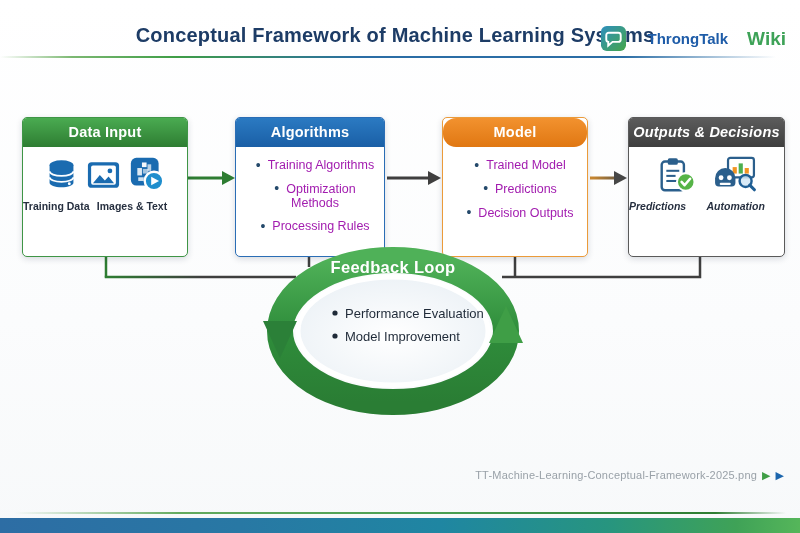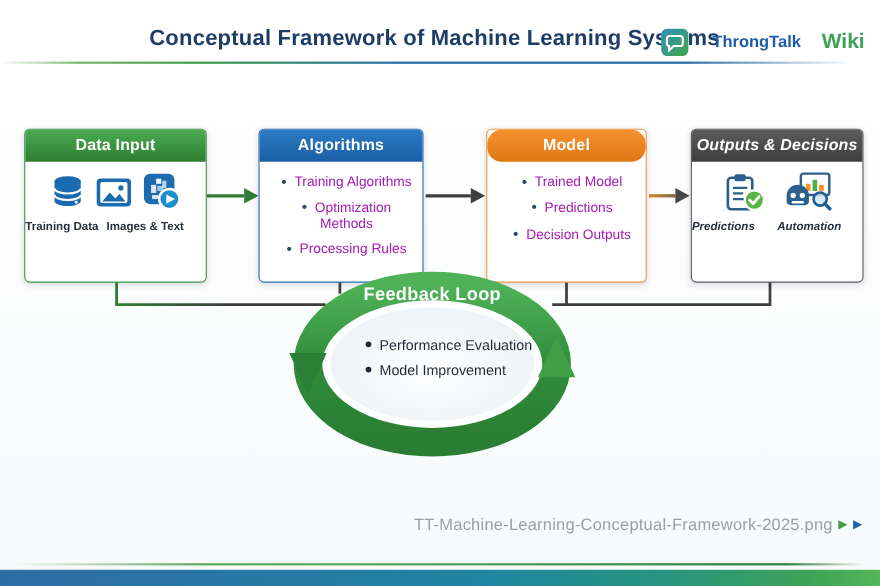--- a/index.html
+++ b/index.html
@@ -52,21 +52,21 @@
   .box1 .icon-label:first-child{width:45%;}
   .box1 .icon-label:last-child{width:55%;}
   .box4 .icon-label{width:50%;}
 
   
   .loop-title{font-family:"Liberation Sans",sans-serif; font-size:16.5px; font-weight:700; fill:#ffffff; letter-spacing:.3px;}
   .loop-item{font-family:"Liberation Sans",sans-serif; font-size:13px; fill:#1f2a38;}
 
   
   .footer-meta{position:absolute; top:469px; right:16px; display:flex; align-items:center; gap:5px; z-index:2;}
-  .footer-filename{font-size:15px; color:#99a1a8; letter-spacing:.2px;}
+  .footer-filename{font-size:11px; color:#99a1a8; letter-spacing:.2px;}
   .tri{font-size:11px; line-height:1; cursor:pointer;}
   .tri-green{color:#3f9e46;}
   .tri-blue{color:#1c66ad;}
   .bottom-accent-line{position:absolute; left:6px; bottom:19px; width:788px; height:2px;
     background:linear-gradient(90deg, rgba(99,170,94,0) 1%, #63aa5e 22%, #4a9f52 55%, #2e7d32 90%, rgba(46,125,50,0) 99%);}
   .bottom-bar{position:absolute; left:0; bottom:0; width:800px; height:15px;
     background:linear-gradient(90deg,#2d6da4 0%,#2878a4 30%,#1f86a2 55%,#27957f 76%,#3fa257 92%,#55b65a 100%);}
 </style>
 </head>
 <body>

